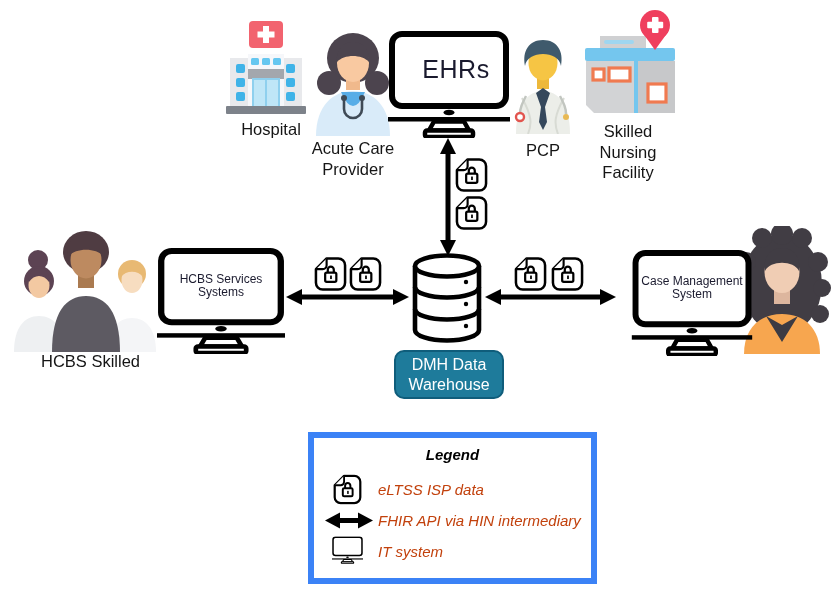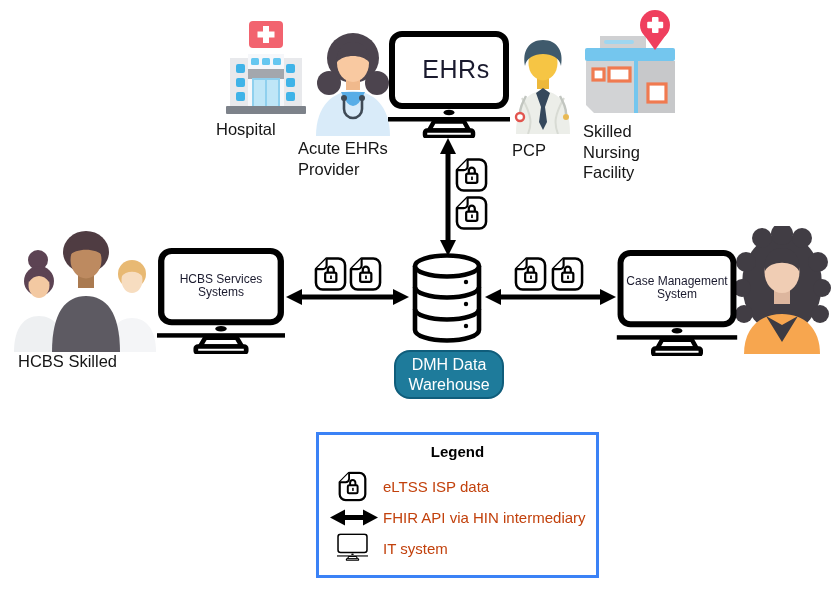--- a/index.html
+++ b/index.html
@@ -2,39 +2,39 @@
 <html><head>
 <meta charset="utf-8">
 <style>
   html,body { margin:0; padding:0; background:#fff; }
   .canvas {
     position:relative; width:839px; height:589px; background:#ffffff;
     font-family:"Liberation Sans", sans-serif; color:#111; overflow:hidden;
   }
   .abs { position:absolute; }
   .node-label {
-    position:absolute; font-size:16.5px; line-height:1.25; color:#151515;
+    position:absolute; text-align:center; font-size:16.5px; line-height:1.25; color:#151515;
   }
   .monitor { position:absolute; }
   .monitor svg.frame { position:absolute; left:0; top:0; width:100%; height:100%; }
   .monitor .screen-text {
     position:absolute; left:7px; right:7px; top:4px; height:70px;
     display:flex; align-items:center; justify-content:center; text-align:center;
     font-size:12px; line-height:1.12; color:#1a1a2e;
   }
   .monitor .screen-text.big { font-size:25px; letter-spacing:0.5px;padding-left:14px; }
   .badge {
     position:absolute; left:394px; top:350px; width:106px; height:45px;
-    background:#1E7B9B; border:2px solid #0F5D7B; border-radius:16px;
+    background:#1E7B9B; border:2px solid #0F5D7B; border-radius:10px;
     display:flex; align-items:center; justify-content:center; text-align:center;
     color:#ffffff; font-size:16px; line-height:1.25;
   }
   .legend-box {
-    position:absolute; left:316px; top:432px; width:277px; height:140px;
-    background:#fff; border:3px solid #3b82f6;
+    position:absolute; left:308px; top:432px; width:277px; height:140px;
+    background:#fff; border:6px solid #3b82f6;font-style:italic;
   }
   .legend-title {
     position:absolute; left:0; right:0; top:8px; text-align:center;
     font-size:15px; font-weight:bold; color:#000;
   }
   .legend-label { position:absolute; left:64px; font-size:15px; color:#c2410c; white-space:nowrap; }
   .lockdoc { position:absolute; width:33px; height:36px; }
 </style>
 </head>
 <body>
@@ -89,21 +89,21 @@
     <circle cx="69" cy="55" r="12" fill="#4C444E"></circle>
     <rect x="38" y="46" width="14" height="16" fill="#F0B98C"></rect>
     <ellipse cx="45" cy="35" rx="16" ry="19" fill="#F9C9A1"></ellipse>
     <path d="M45,14 C33,14 28,24 29,34 C36,26 54,26 61,34 C62,24 57,14 45,14 Z" fill="#4C444E"></path>
     <path d="M8,108 C8,78 25,63 45,63 C65,63 82,78 82,108 Z" fill="#D9EBF9"></path>
     <path d="M33,64 Q45,92 57,64 Z" fill="#58ADE7"></path>
     <path d="M36,72 v9 a9,9 0 0 0 18,0 v-9" fill="none" stroke="#3F4A56" stroke-width="2.6"></path>
     <circle cx="36" cy="70" r="3" fill="#3F4A56"></circle>
     <circle cx="54" cy="70" r="3" fill="#3F4A56"></circle>
   </svg>
-  <div class="node-label" style="left:298px;top:138px;width:110px">Acute EHRs Provider</div>
+  <div class="node-label" style="left:298px;top:138px;width:110px">Acute Care Provider</div>
 
   <div class="monitor" style="left:388px;top:30px;width:122px;height:108px;z-index:3">
     <svg class="frame" viewBox="0 0 122 108">
       <use href="#sym-monitor"></use>
     </svg>
     <div class="screen-text big">EHRs</div>
   </div>
 
   <svg class="abs" style="left:512px;top:38px;z-index:2" width="62" height="96" viewBox="0 0 62 96">
     <path d="M4,96 C4,66 16,53 31,53 C46,53 58,66 58,96 Z" fill="#ECEEE9"></path>
@@ -204,21 +204,21 @@
     <polygon points="0,9 16,1 16,17" fill="#000"></polygon>
     <polygon points="131,9 115,1 115,17" fill="#000"></polygon>
   </svg>
   <svg class="lockdoc" style="left:514px;top:256px" viewBox="0 0 34 36">
       <use href="#sym-lockdoc"></use>
     </svg>
   <svg class="lockdoc" style="left:551px;top:256px" viewBox="0 0 34 36">
       <use href="#sym-lockdoc"></use>
     </svg>
 
-  <div class="monitor" style="left:616px;top:249px;width:122px;height:107px;z-index:3">
+  <div class="monitor" style="left:631px;top:249px;width:122px;height:107px;z-index:3">
     <svg class="frame" viewBox="0 0 122 108">
       <use href="#sym-monitor"></use>
     </svg>
     <div class="screen-text">Case Management System</div>
   </div>
 
   <svg class="abs" style="left:732px;top:226px;z-index:2" width="100" height="128" viewBox="0 0 100 128">
     <ellipse cx="50" cy="58" rx="40" ry="50" fill="#413D44"></ellipse>
     <circle cx="14" cy="36" r="10" fill="#413D44"></circle>
     <circle cx="86" cy="36" r="10" fill="#413D44"></circle>

